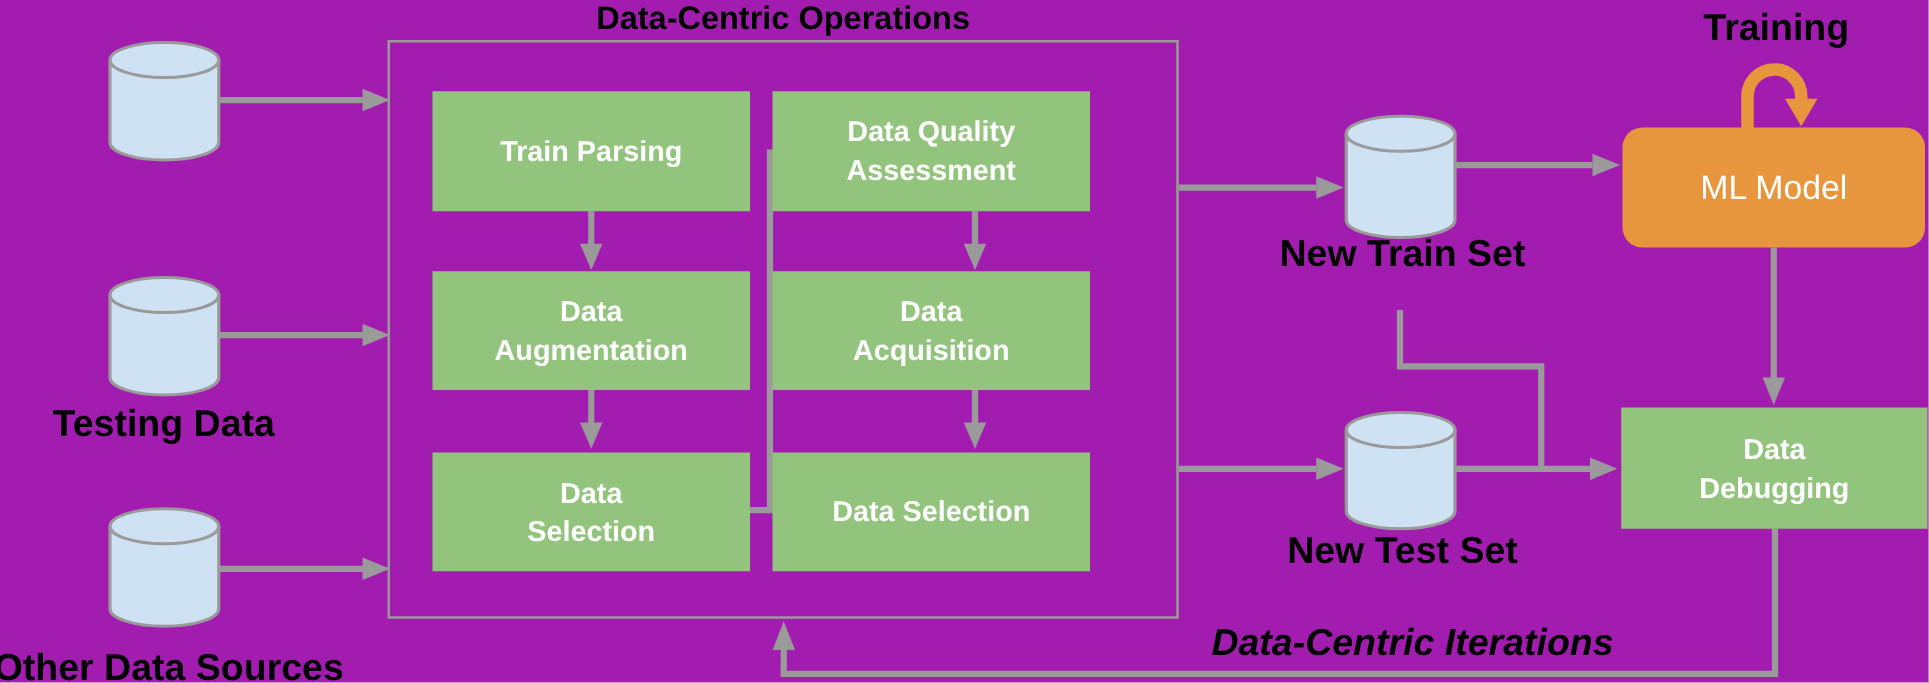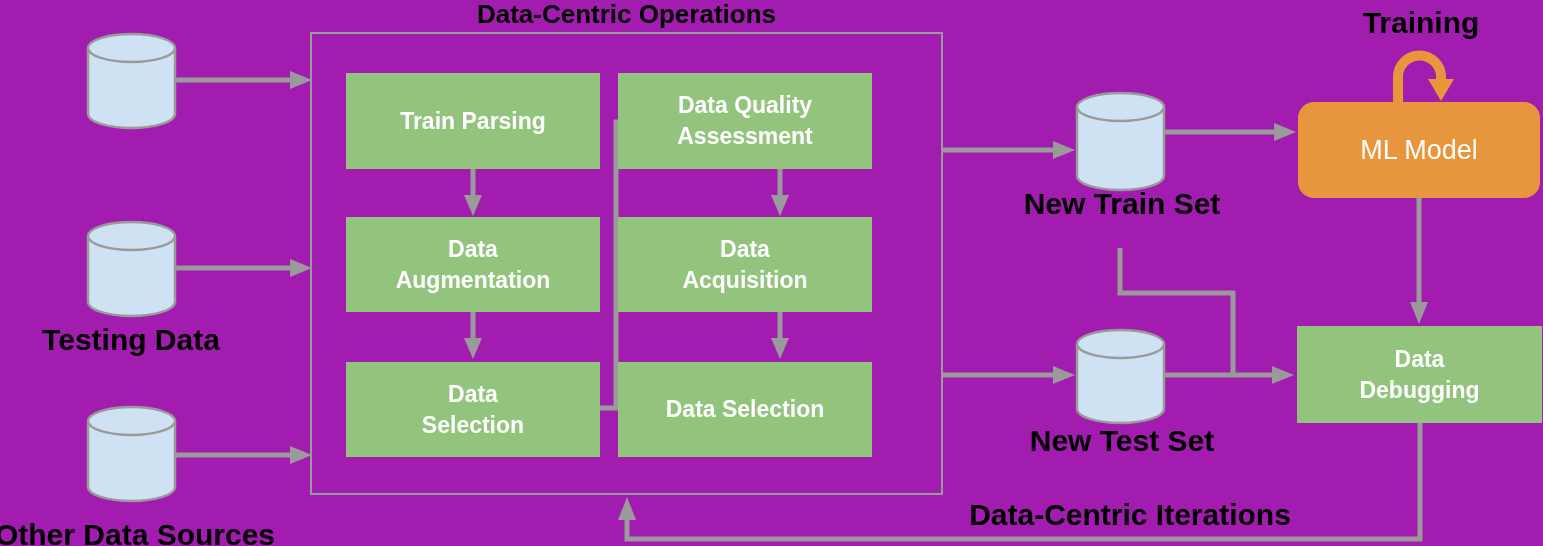--- a/index.html
+++ b/index.html
@@ -137,15 +137,15 @@
 
   <div class="mlmodel">ML Model</div>
   <div class="debugbox">Data
 Debugging</div>
 
   <div class="lbl" style="left:131px; top:325px;">Testing Data</div>
   <div class="lbl" style="left:135px; top:520px;">Other Data Sources</div>
   <div class="lbl" style="left:1122px; top:189px;">New Train Set</div>
   <div class="lbl" style="left:1122px; top:426px;">New Test Set</div>
   <div class="lbl" style="left:1421px; top:8px;">Training</div>
-  <div class="lbl" style="left:1130px; top:500px;">Data-Centric Iterations</div>
+  <div class="lbl" style="left:1130px; top:500px;font-style:italic;">Data-Centric Iterations</div>
 
 </div>
 
 </body></html>

